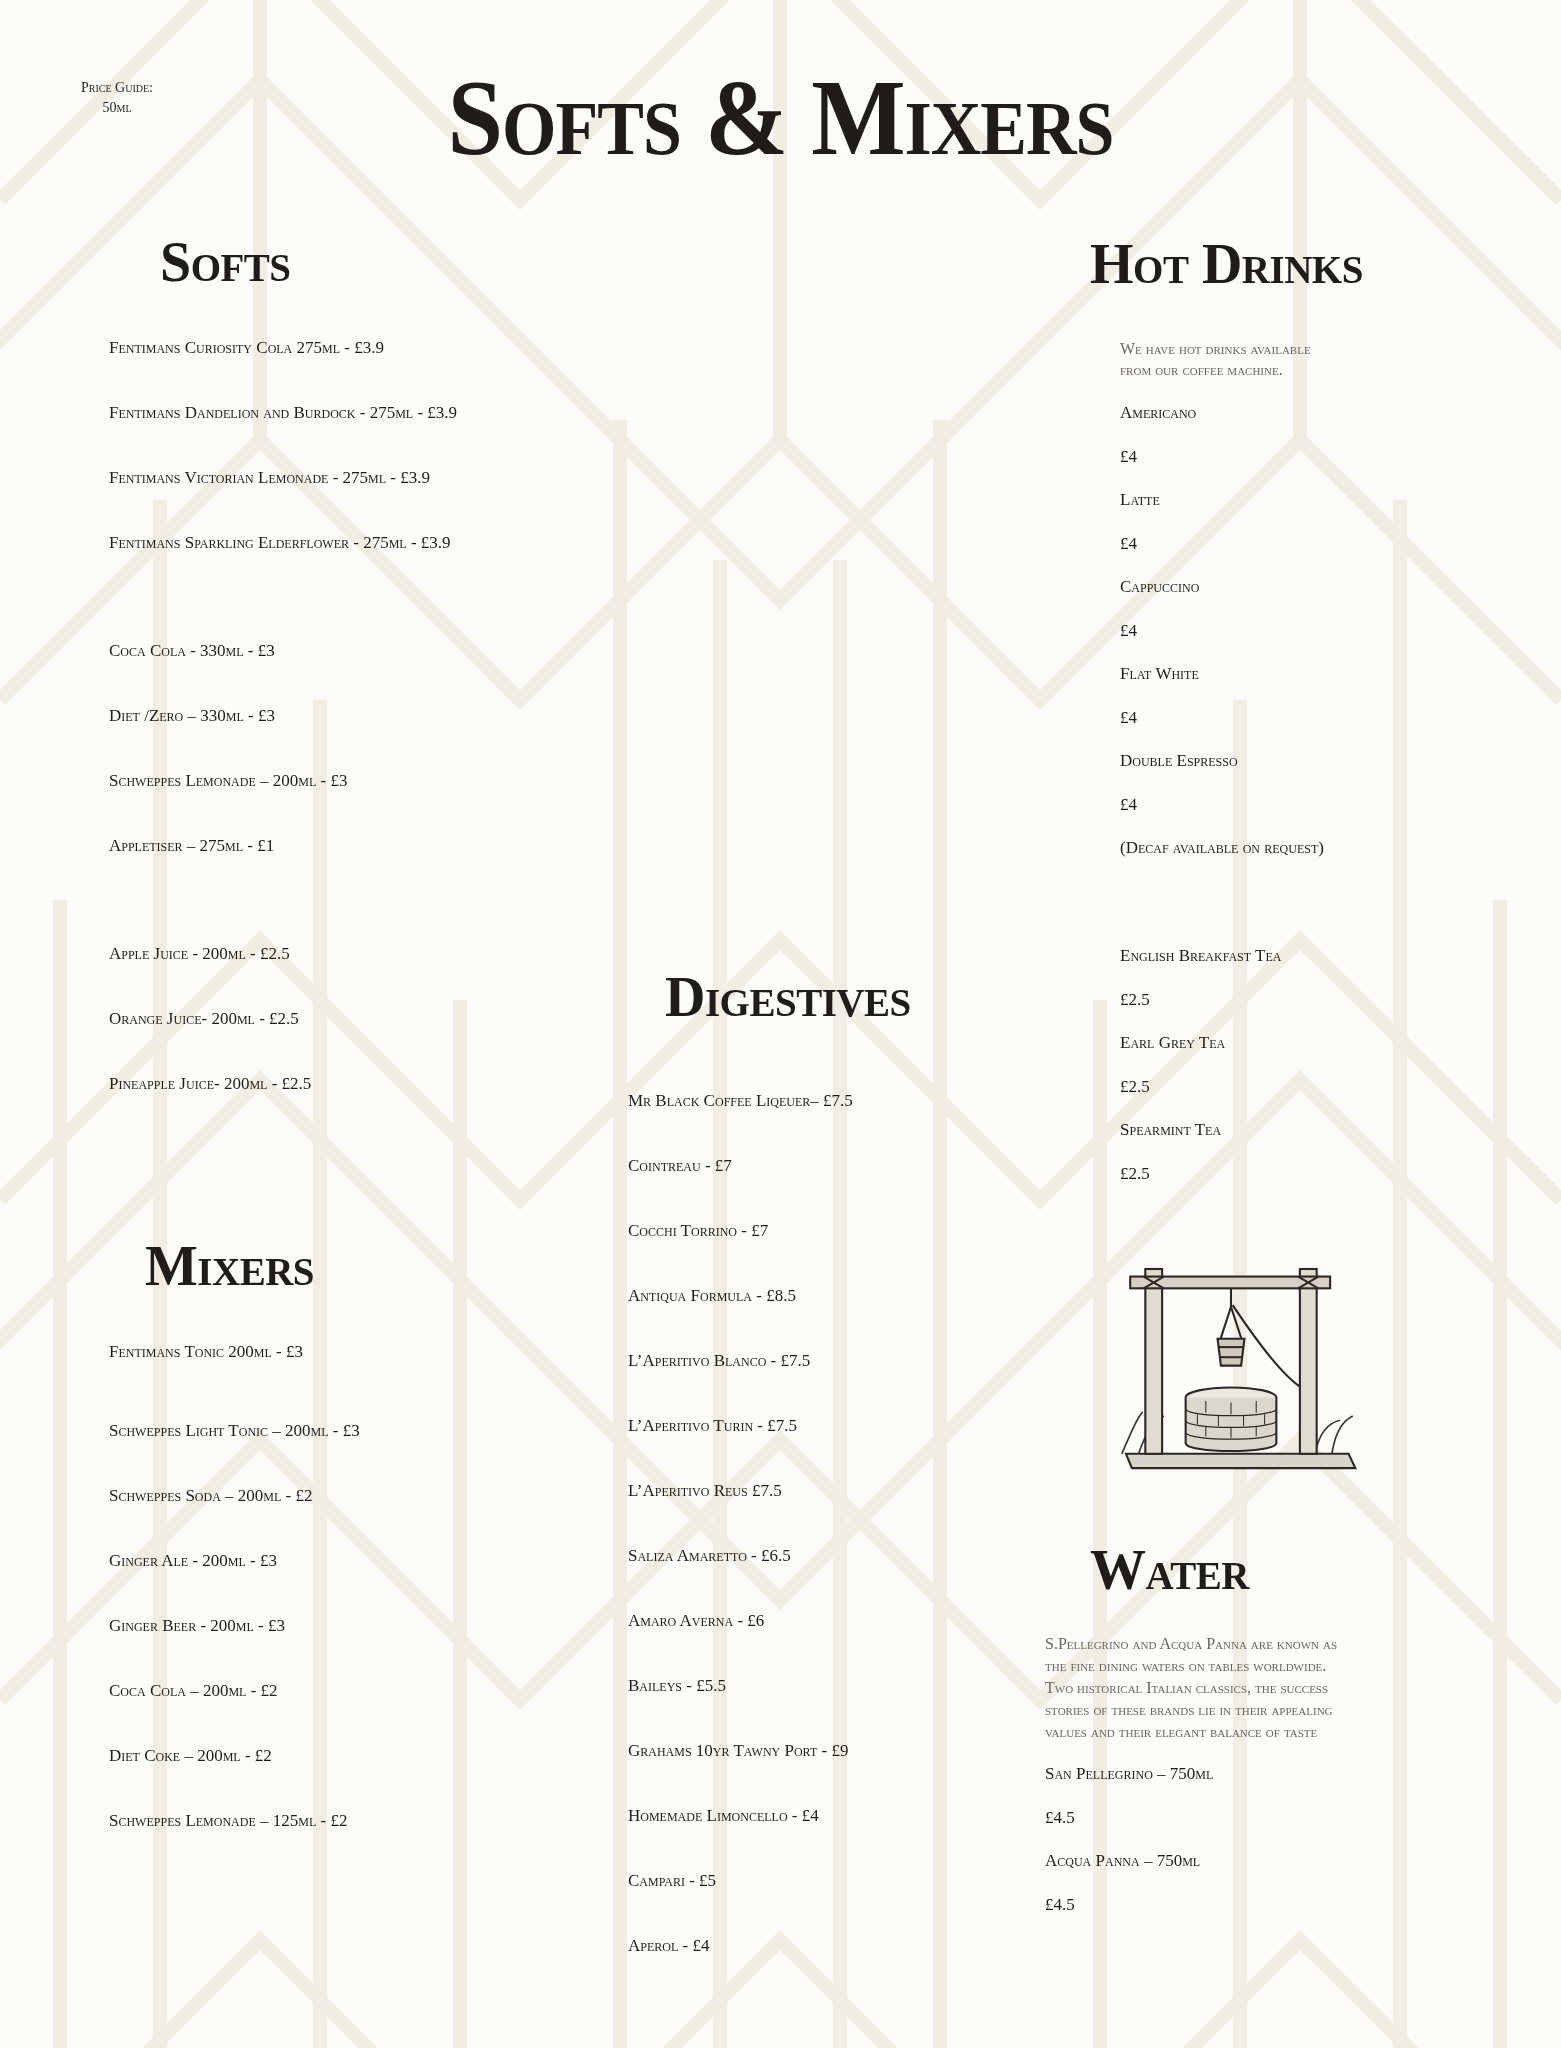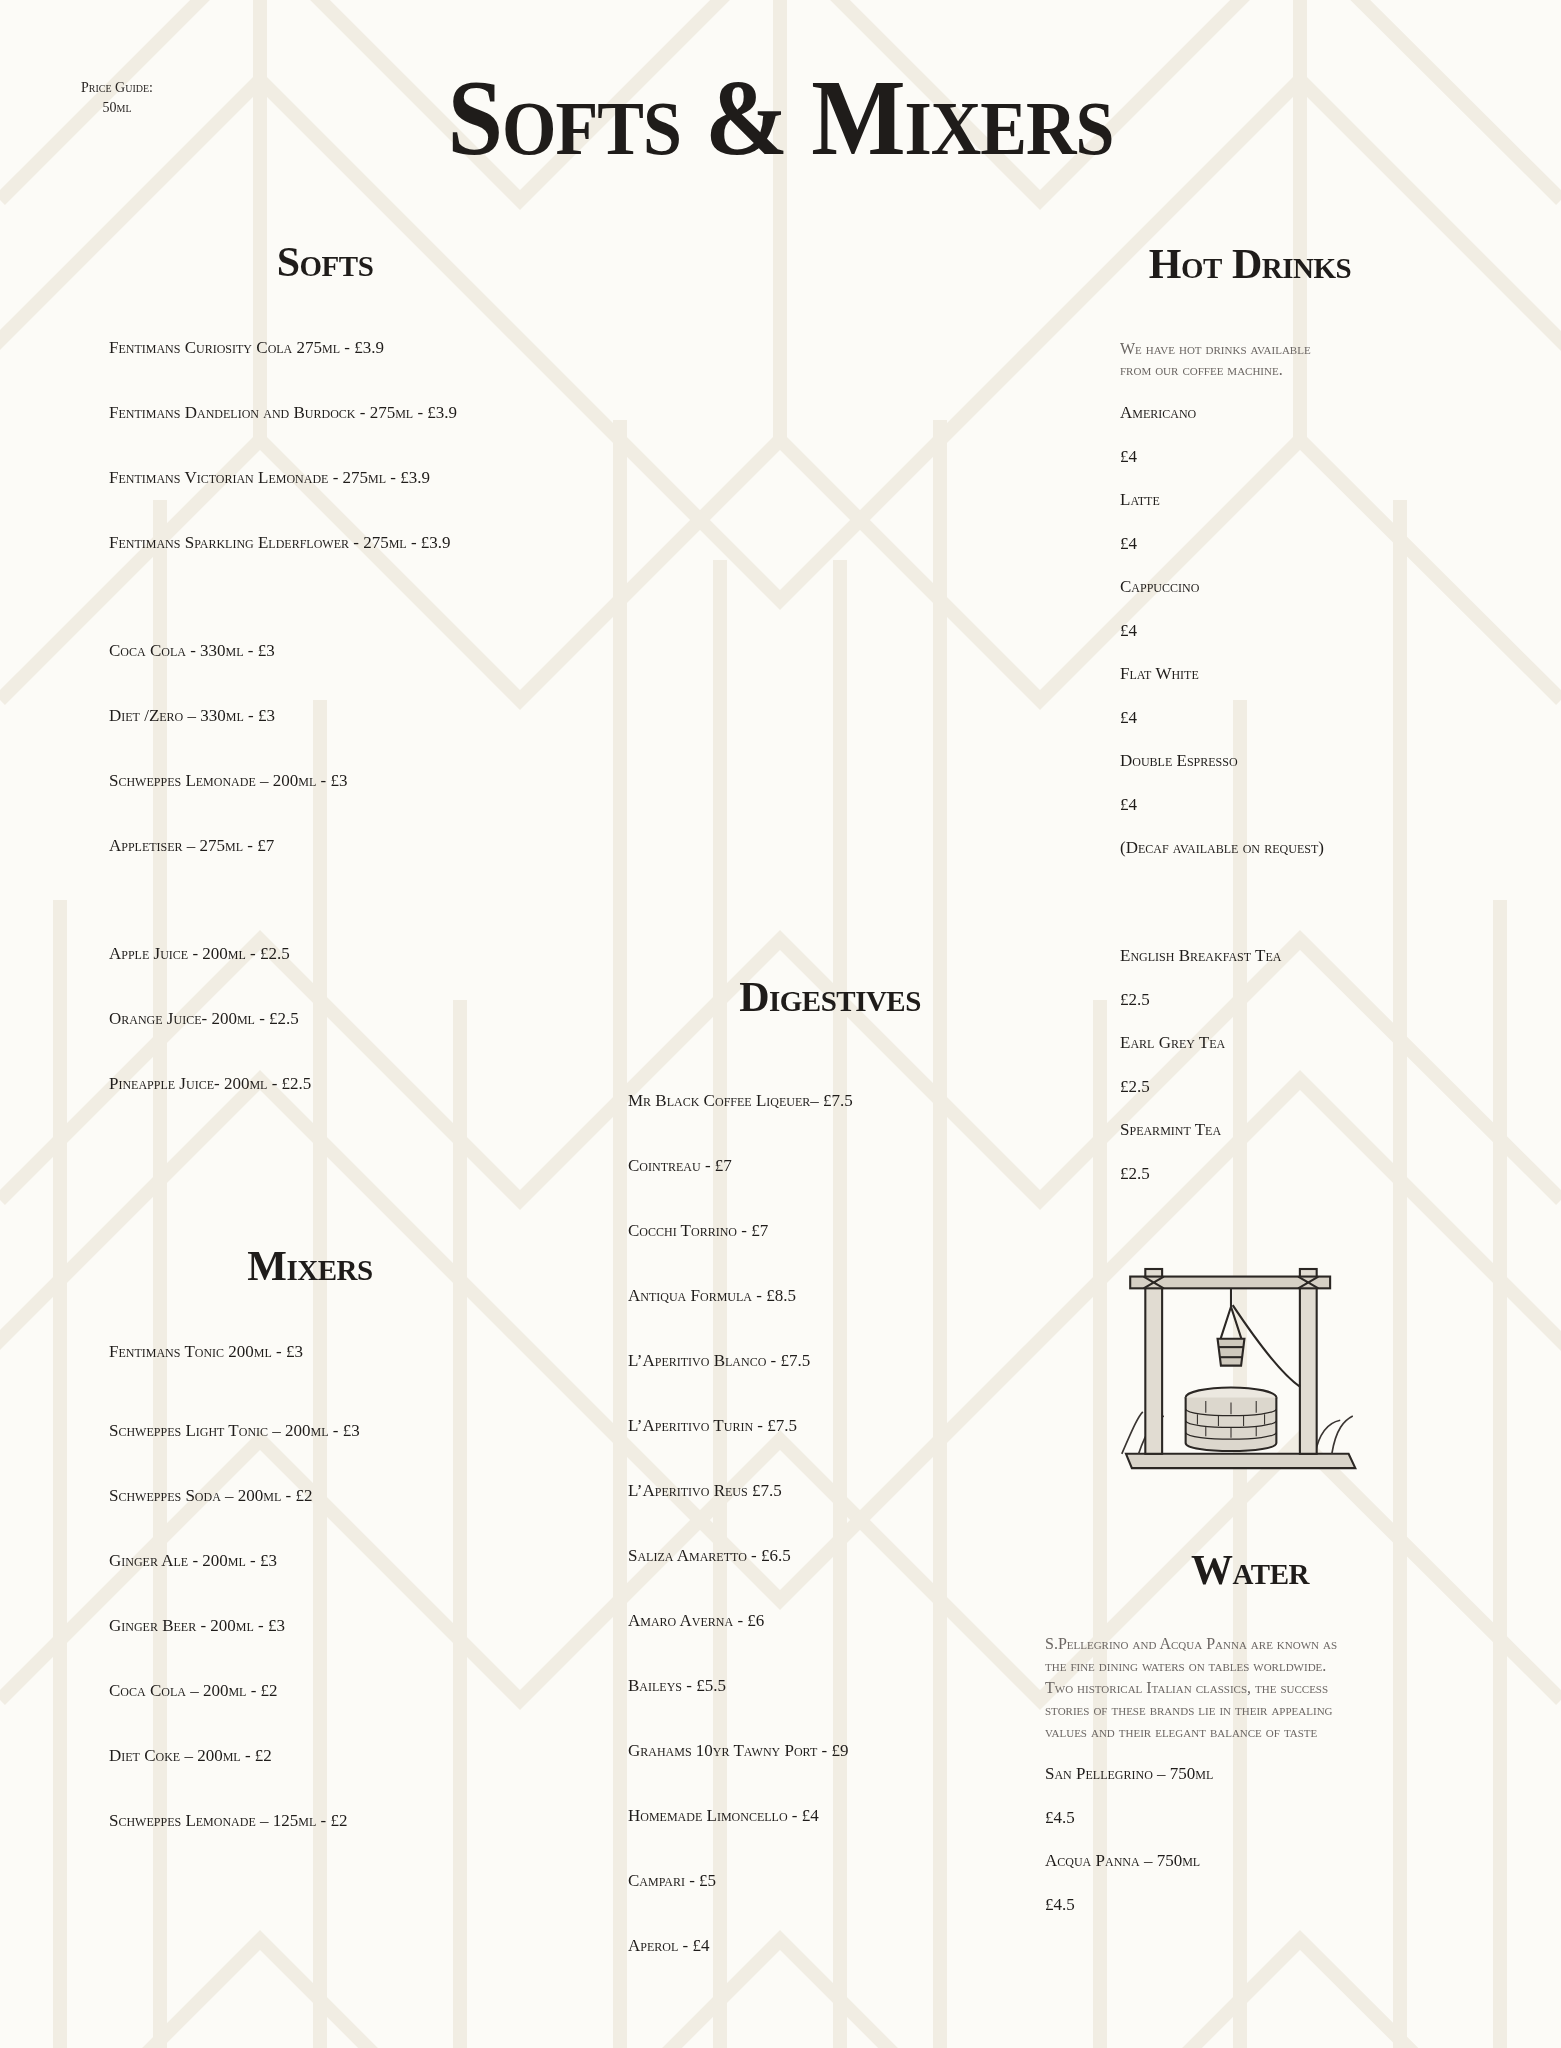--- a/index.html
+++ b/index.html
@@ -14,22 +14,22 @@
   .price-guide {
     left: 62px; top: 78px; width: 110px; text-align: center;
     font-size: 14px; line-height: 20px; font-variant: small-caps; color: #2a2624;
   }
   .main-title {
     left: 0; width: 1561px; top: 58px; text-align: center;
     font-size: 100px; line-height: 120px; font-variant: small-caps; letter-spacing: -1px;
     transform: scaleY(1.08);
   }
   .h2 {
-    position: absolute; font-size: 42px; line-height: 80px; font-variant: small-caps;
-    text-align: center; letter-spacing: -0.5px;
+    position: absolute; font-size: 56px; line-height: 80px; font-variant: small-caps;
+    letter-spacing: -0.5px;
   }
   .item {
     position: absolute; font-size: 17px; line-height: 28px; font-variant: small-caps;
     white-space: nowrap; color: #1f1c1a;
   }
   .note {
     position: absolute; font-size: 16px; line-height: 21px; font-variant: small-caps;
     color: #6b6663; white-space: nowrap;
   }
   .well { position: absolute; left: 1088px; top: 1248px; width: 286px; height: 252px; }
@@ -61,21 +61,21 @@
 
 <section>
   <h2 class="h2 layer" style="left:160px;top:222px;width:330px;margin:0;">Softs</h2>
   <div class="item layer" style="left:109px;top:334px;">Fentimans Curiosity Cola 275ml - £3.9</div>
   <div class="item layer" style="left:109px;top:399px;">Fentimans Dandelion and Burdock - 275ml - £3.9</div>
   <div class="item layer" style="left:109px;top:464px;">Fentimans Victorian Lemonade - 275ml - £3.9</div>
   <div class="item layer" style="left:109px;top:529px;">Fentimans Sparkling Elderflower - 275ml - £3.9</div>
   <div class="item layer" style="left:109px;top:637px;">Coca Cola - 330ml - £3</div>
   <div class="item layer" style="left:109px;top:702px;">Diet /Zero – 330ml - £3</div>
   <div class="item layer" style="left:109px;top:767px;">Schweppes Lemonade – 200ml - £3</div>
-  <div class="item layer" style="left:109px;top:832px;">Appletiser – 275ml - £7</div>
+  <div class="item layer" style="left:109px;top:832px;">Appletiser – 275ml - £1</div>
   <div class="item layer" style="left:109px;top:940px;">Apple Juice - 200ml - £2.5</div>
   <div class="item layer" style="left:109px;top:1005px;">Orange Juice- 200ml - £2.5</div>
   <div class="item layer" style="left:109px;top:1070px;">Pineapple Juice- 200ml - £2.5</div>
 </section>
 
 <section>
   <h2 class="h2 layer" style="left:145px;top:1226px;width:330px;margin:0;">Mixers</h2>
   <div class="item layer" style="left:109px;top:1338px;">Fentimans Tonic 200ml - £3</div>
   <div class="item layer" style="left:109px;top:1417px;">Schweppes Light Tonic – 200ml - £3</div>
   <div class="item layer" style="left:109px;top:1482px;">Schweppes Soda – 200ml - £2</div>

